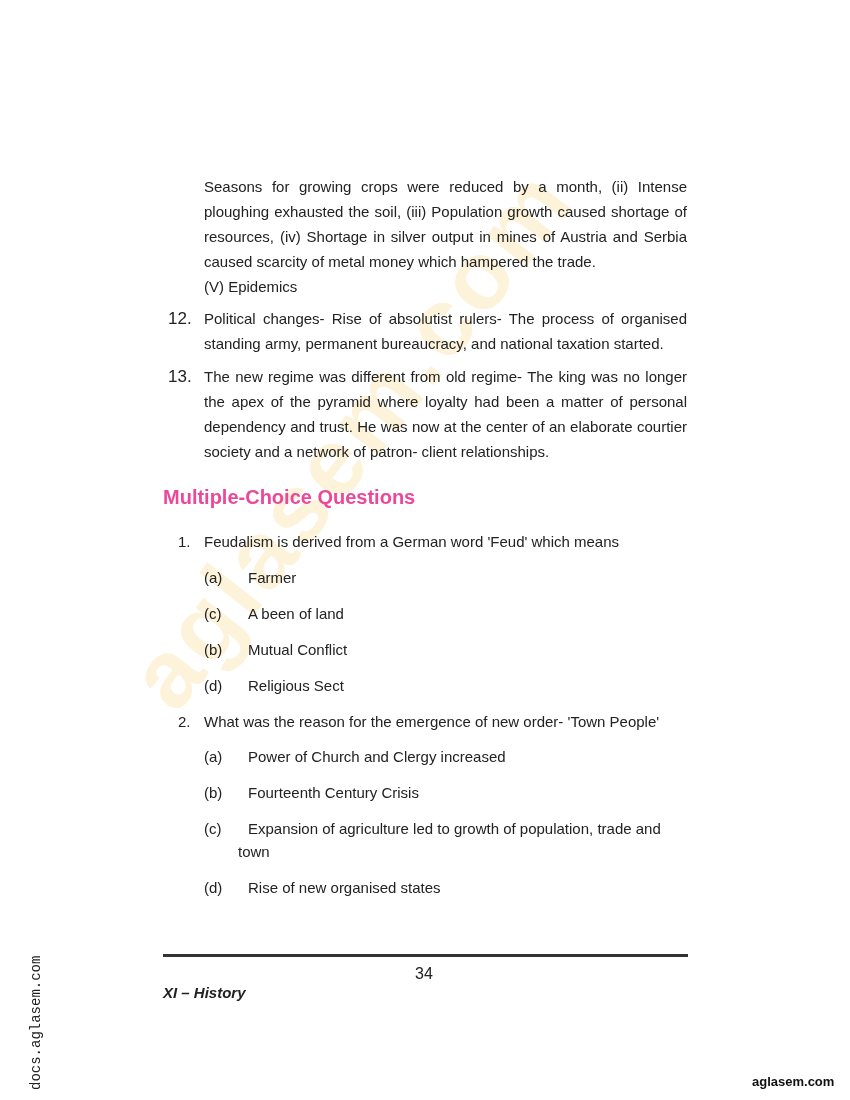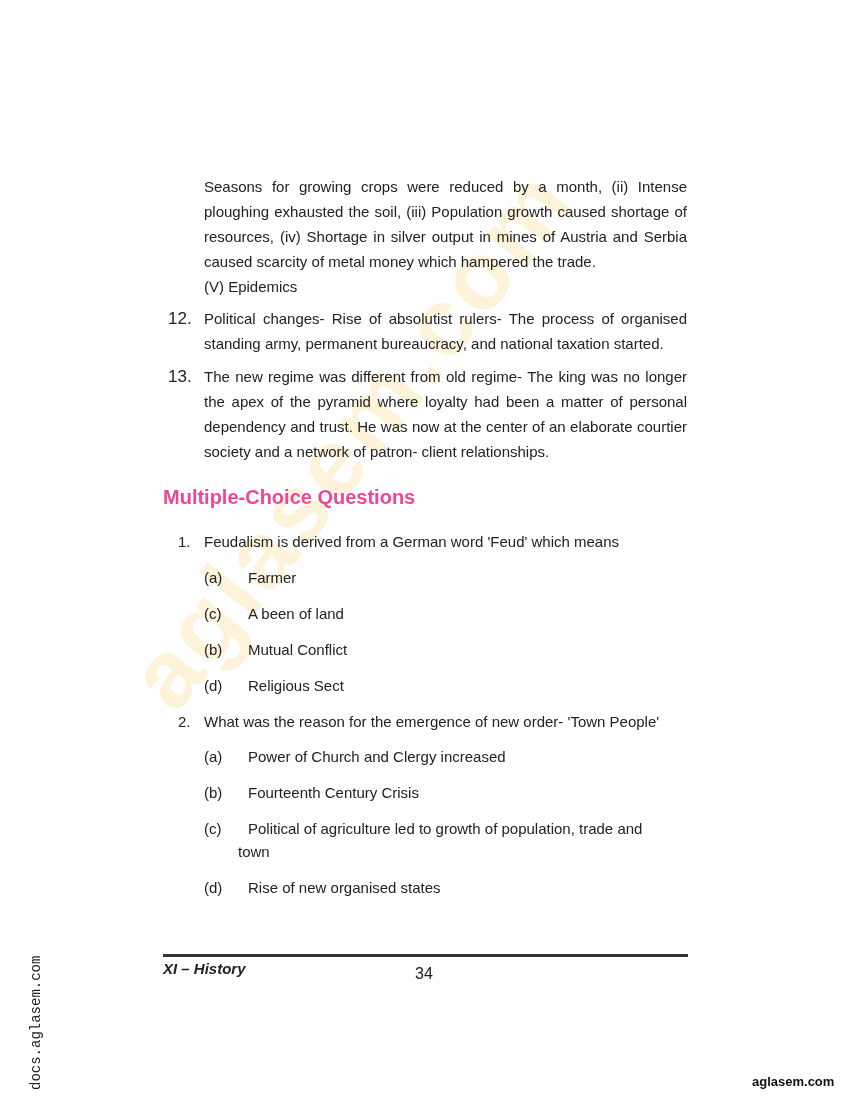--- a/index.html
+++ b/index.html
@@ -19,21 +19,21 @@
   .num { position: absolute; left: 168px; font-size: 17px; line-height: 25px; }
   .heading {
     position: absolute; left: 163px; top: 486px; font-size: 20px; font-weight: bold; color: #ec4899;
   }
   .q-num { position: absolute; left: 178px; font-size: 15px; }
   .q-text { position: absolute; left: 204px; font-size: 15px; white-space: nowrap; }
   .opt-letter { position: absolute; left: 204px; font-size: 15px; }
   .opt-text { position: absolute; left: 248px; font-size: 15px; white-space: nowrap; }
   .opt-cont { position: absolute; left: 238px; font-size: 15px; }
   .footer-rule { position: absolute; left: 163px; top: 954px; width: 525px; height: 3px; background: #333333; }
-  .footer-left { position: absolute; left: 163px; top: 960px; font-size: 15px; font-weight: bold; font-style: italic; }
+  .footer-left { position: absolute; left: 163px; top: 984px; font-size: 15px; font-weight: bold; font-style: italic; }
   .page-num { position: absolute; left: 415px; top: 965px; font-size: 16px; }
   .side-url {
     position: absolute; left: 28px; top: 1090px; transform: rotate(-90deg); transform-origin: left top;
     font-family: "Liberation Mono", monospace; font-size: 14px; color: #222; white-space: nowrap;
   }
   .corner-brand { position: absolute; left: 752px; top: 1074px; font-size: 13px; font-weight: bold; color: #111; }
 </style>
 </head>
 <body>
 
@@ -65,21 +65,21 @@
   </div>
 
   <div>
     <div class="q-num" style="top:713px;">2.</div>
     <div class="q-text" style="top:713px;">What was the reason for the emergence of new order- 'Town People'</div>
     <div class="opt-letter" style="top:748px;">(a)</div>
     <div class="opt-text" style="top:748px;">Power of Church and Clergy increased</div>
     <div class="opt-letter" style="top:784px;">(b)</div>
     <div class="opt-text" style="top:784px;text-align:center;">Fourteenth Century Crisis</div>
     <div class="opt-letter" style="top:820px;">(c)</div>
-    <div class="opt-text" style="top:820px;">Political of agriculture led to growth of population, trade and</div>
+    <div class="opt-text" style="top:820px;">Expansion of agriculture led to growth of population, trade and</div>
     <div class="opt-cont" style="top:843px;">town</div>
     <div class="opt-letter" style="top:879px;">(d)</div>
     <div class="opt-text" style="top:879px;">Rise of new organised states</div>
   </div>
 
   <div class="footer-rule"></div>
   <div class="footer-left">XI – History</div>
   <div class="page-num">34</div>
 </div>
 

